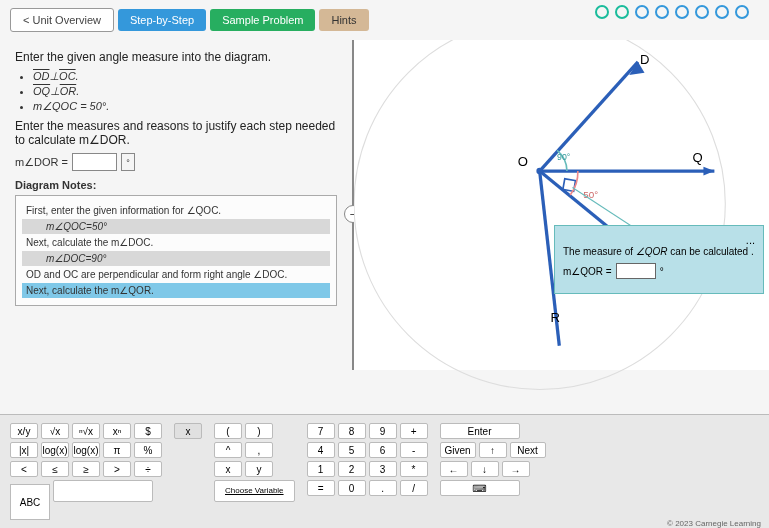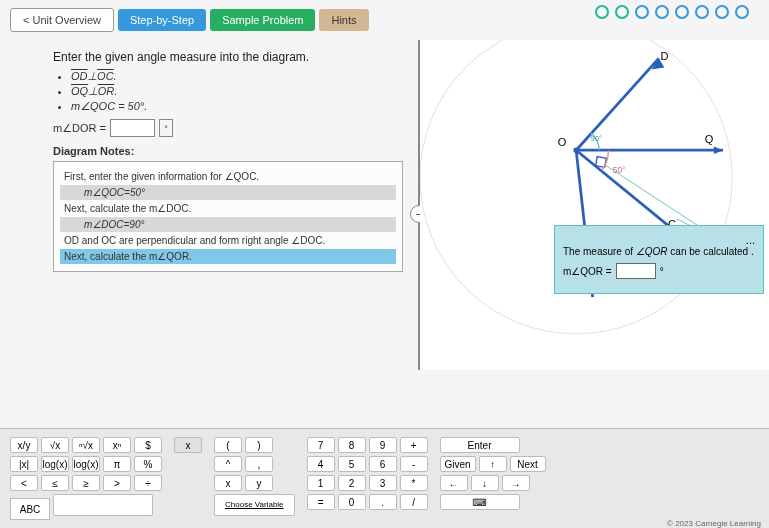--- a/index.html
+++ b/index.html
@@ -6,21 +6,21 @@
 body { font-family: Arial, sans-serif; background: #f5f5f5; width: 769px; height: 528px; overflow: hidden; position: relative; }
 .top-dots { position: absolute; top: 5px; right: 20px; display: flex; gap: 6px; }
 .dot { width: 14px; height: 14px; border: 2px solid; border-radius: 50%; }
 .tabs { display: flex; gap: 4px; padding: 8px 10px; align-items: center; }
 .tab { padding: 5px 12px; font-size: 11px; border-radius: 3px; cursor: pointer; }
 .tab-outline { border: 1px solid #999; color: #444; background: #fff; }
 .tab-active { background: #3498db; color: #fff; }
 .tab-green { background: #27ae60; color: #fff; }
 .tab-tan { background: #d4b896; color: #333; }
 .main { display: flex; height: 330px; }
-.left { width: 380px; padding: 10px 15px; font-size: 11px; color: #333; overflow: hidden; margin-left: 38px; }
+.left { width: 352px; padding: 10px 15px; font-size: 11px; color: #333; overflow: hidden; }
 .instr { margin-bottom: 6px; font-size: 12px; color: #222; }
 .given ul { margin-left: 18px; margin-bottom: 6px; }
 .given li { margin: 2px 0; font-style: italic; }
 .overline { text-decoration: overline; font-style: italic; }
 .input-row { margin: 6px 0; display: flex; align-items: center; gap: 4px; }
 .ang-input { width: 45px; height: 18px; border: 1px solid #888; background: #fff; }
 .deg-box { width: 14px; height: 18px; border: 1px solid #888; font-size: 9px; text-align: center; line-height: 18px; }
 .notes-title { margin: 8px 0 4px 0; font-weight: bold; }
 .notes-box { border: 1px solid #aaa; padding: 6px; background: #fcfcfc; }
 .note-line { padding: 2px 4px; margin: 1px 0; font-size: 10px; }
@@ -33,21 +33,21 @@
 .callout { position: absolute; right: 5px; top: 185px; width: 210px; background: #b8e0e8; border: 1px solid #6bb; padding: 8px; font-size: 10px; }
 .callout .input-row { margin-top: 6px; }
 .callout-input { width: 40px; height: 16px; border: 1px solid #666; background: #fff; }
 .keyboard { position: absolute; bottom: 0; left: 0; right: 0; background: #e8e8e8; padding: 8px 10px; display: flex; gap: 12px; border-top: 1px solid #bbb; }
 .kb-sec { display: flex; flex-direction: column; gap: 3px; }
 .kb-row { display: flex; gap: 3px; }
 .key { min-width: 28px; height: 16px; background: #fff; border: 1px solid #bbb; border-radius: 2px; font-size: 10px; display: flex; align-items: center; justify-content: center; cursor: pointer; }
 .key-wide { min-width: 50px; }
 .key-x { background: #e0e0e0; }
 .key-spacer { width: 100px; height: 22px; border: 1px solid #bbb; background: #fff; border-radius: 2px; }
-.abc { width: 40px; height: 22px; border: 1px solid #bbb; background: #fff; display:flex; align-items:center; justify-content:center; font-size:10px; margin-top: 4px; }
+.abc { width: 40px; height: 36px; border: 1px solid #bbb; background: #fff; display:flex; align-items:center; justify-content:center; font-size:10px; margin-top: 4px; }
 .footer { position: absolute; bottom: 0; right: 8px; font-size: 8px; color: #666; }
 svg text { font-family: Arial; }
 </style>
 </head>
 <body>
 
 <div class="top-dots">
   <div class="dot" style="border-color:#1abc9c"></div>
   <div class="dot" style="border-color:#1abc9c"></div>
   <div class="dot" style="border-color:#3498db"></div>
@@ -68,20 +68,21 @@
 <div class="main">
   <div class="left">
     <div class="instr">Enter the given angle measure into the diagram.</div>
     <div class="given">
       <ul>
         <li><span class="overline">OD</span><span>⊥</span><span class="overline">OC</span>.</li>
         <li><span class="overline">OQ</span><span>⊥</span><span class="overline">OR</span>.</li>
         <li>m∠QOC = 50°.</li>
       </ul>
     </div>
+    <div class="instr">Enter the measures and reasons to justify each step needed to calculate m∠DOR.</div>
     <div class="input-row">
       <span>m∠DOR =</span>
       <input class="ang-input" style="">
       <span class="deg-box">°</span>
     </div>
     <div class="notes-title">Diagram Notes:</div>
     <div class="notes-box">
       <div class="note-line">First, enter the given information for ∠QOC.</div>
       <div class="note-line note-hl">m∠QOC=50°</div>
       <div class="note-line">Next, calculate the m∠DOC.</div>

